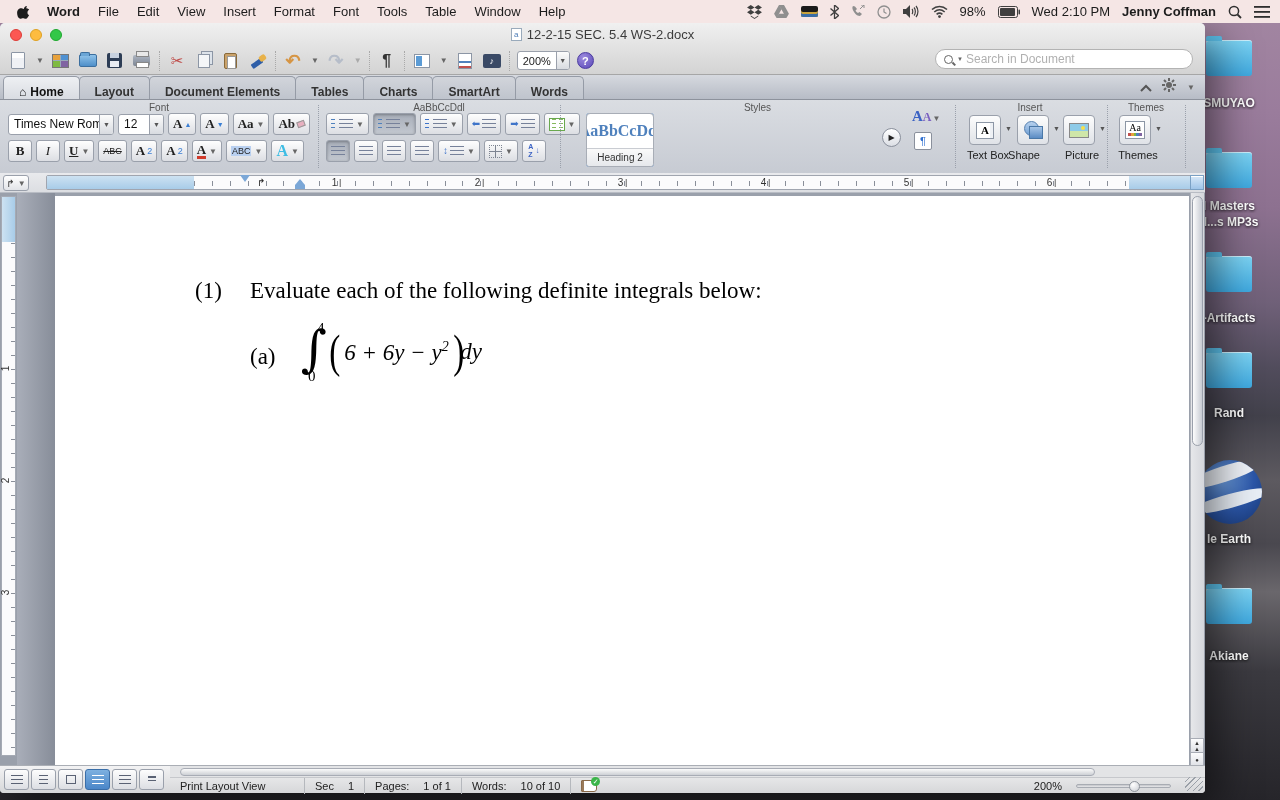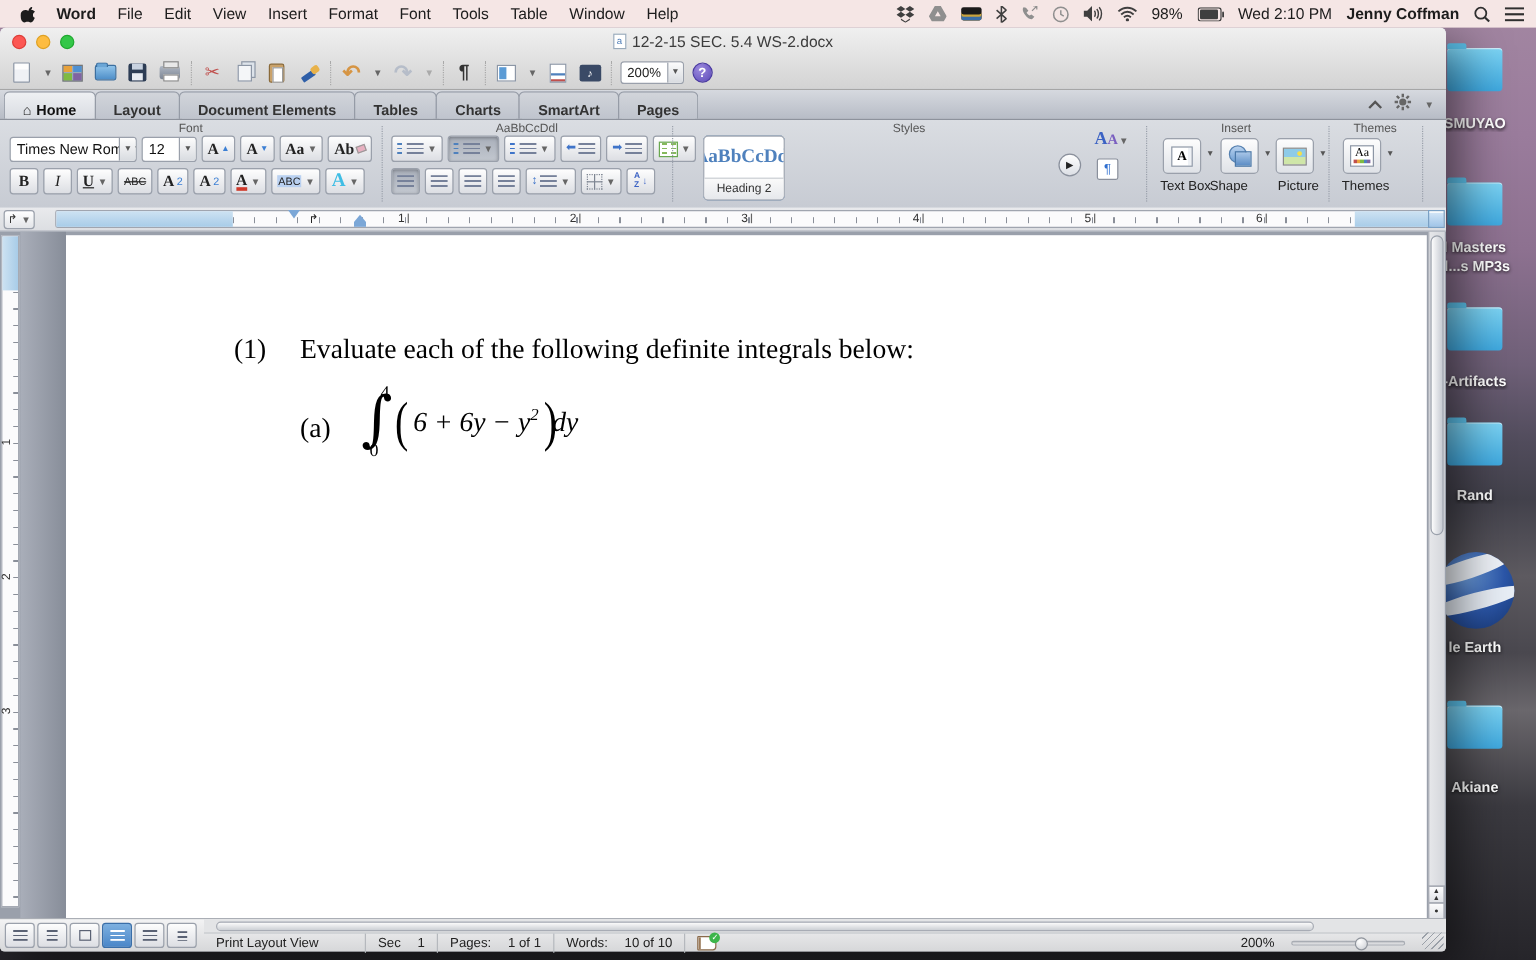--- a/index.html
+++ b/index.html
@@ -344,30 +344,35 @@
       <span class="ti">
           <span class="ti-media">♪</span>
         </span>
       <span class="tsep"></span>
       <span class="zoombox">
         <span class="zoomval">200%</span>
         <span class="zoomarr">▼</span>
       </span>
       <span class="helpbtn">?</span>
     </div>
+    <div class="search">
+      <span class="mag"></span>
+      <span class="darr" style="font-size:6px">▼</span>
+      <input placeholder="Search in Document" style="">
+    </div>
   </div>
 
   <div class="tabrow">
     <span class="tab active"><span class="homeico">⌂</span><span>Home</span></span>
     <span class="tab">Layout</span>
     <span class="tab">Document Elements</span>
     <span class="tab">Tables</span>
     <span class="tab">Charts</span>
     <span class="tab">SmartArt</span>
-    <span class="tab">Pages</span>
+    <span class="tab">Words</span>
     <span class="tabctl">
       <span><svg width="12" height="8" viewBox="0 0 12 8">
             <path d="M1 7l5-5 5 5" stroke="#555" stroke-width="2" fill="none"></path>
           </svg></span>
       <span><svg width="14" height="14" viewBox="0 0 14 14" fill="#666">
             <circle cx="7" cy="7" r="3"></circle>
             <g stroke="#666" stroke-width="2">
               <path d="M7 0v3M7 11v3M0 7h3M11 7h3M2 2l2 2M10 10l2 2M12 2l-2 2M4 10l-2 2"></path>
             </g>
           </svg></span>

